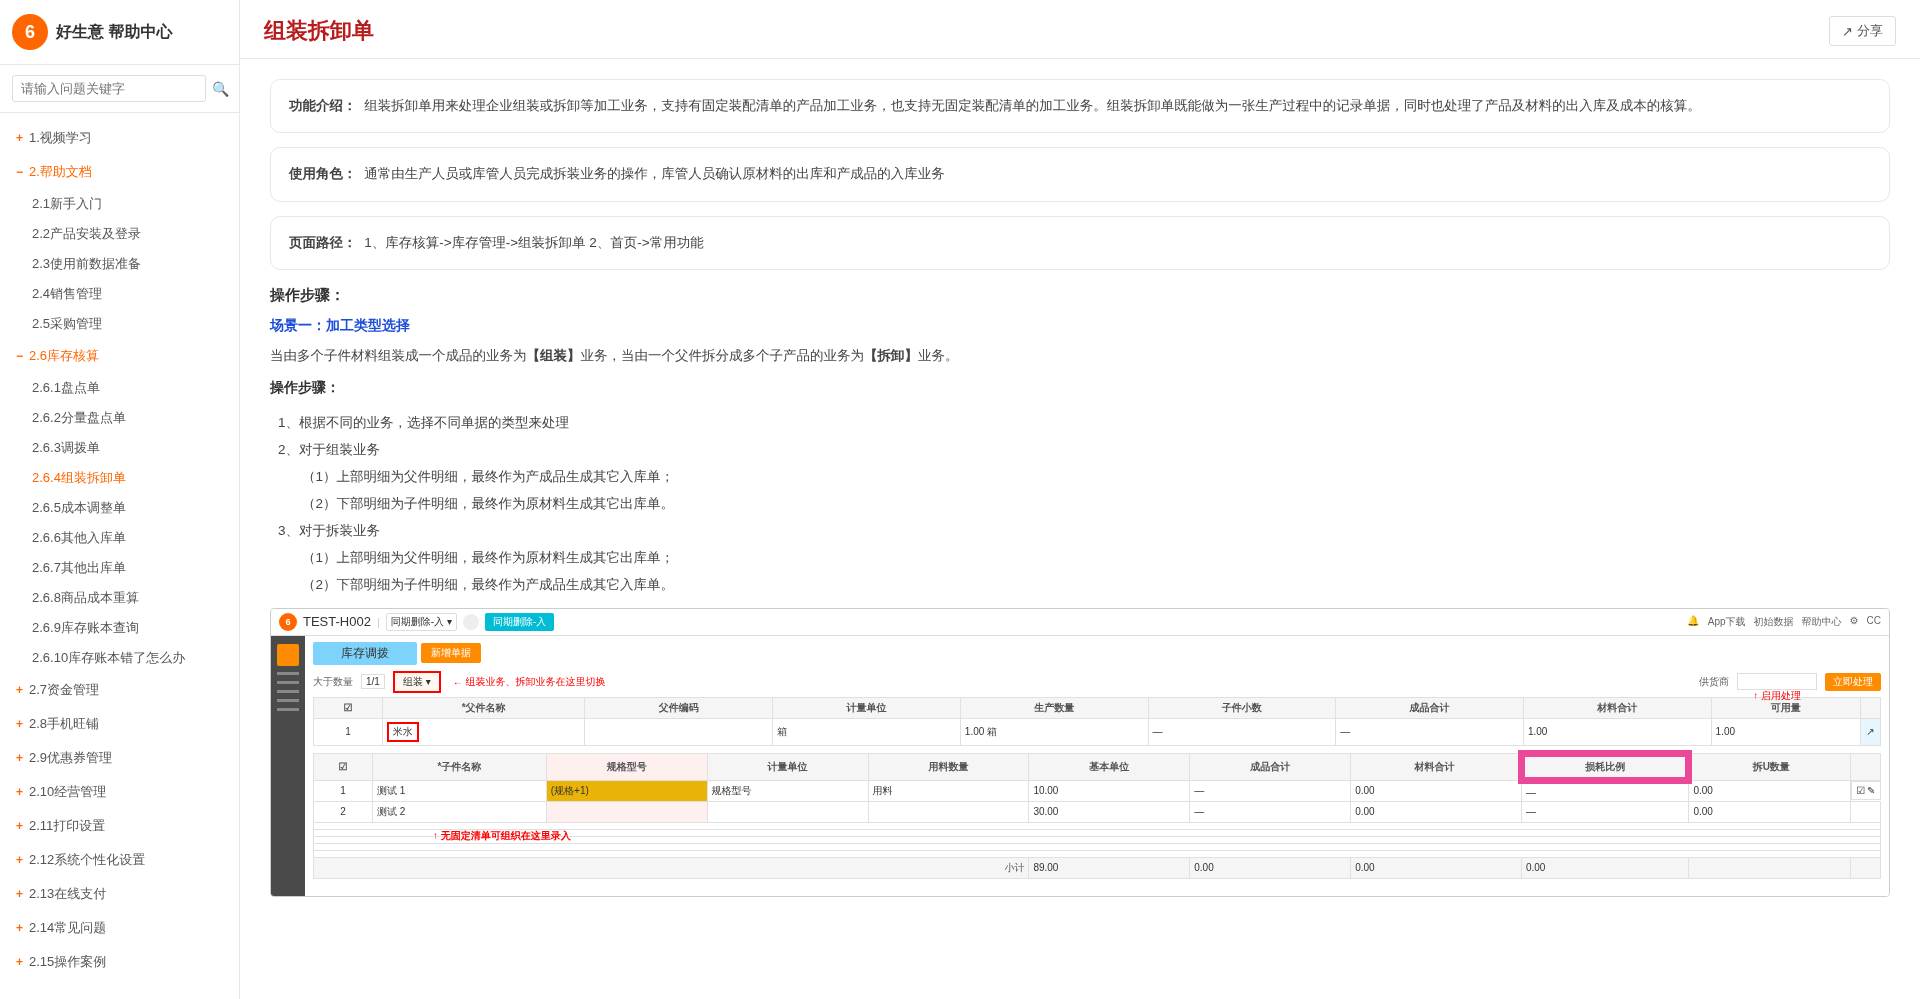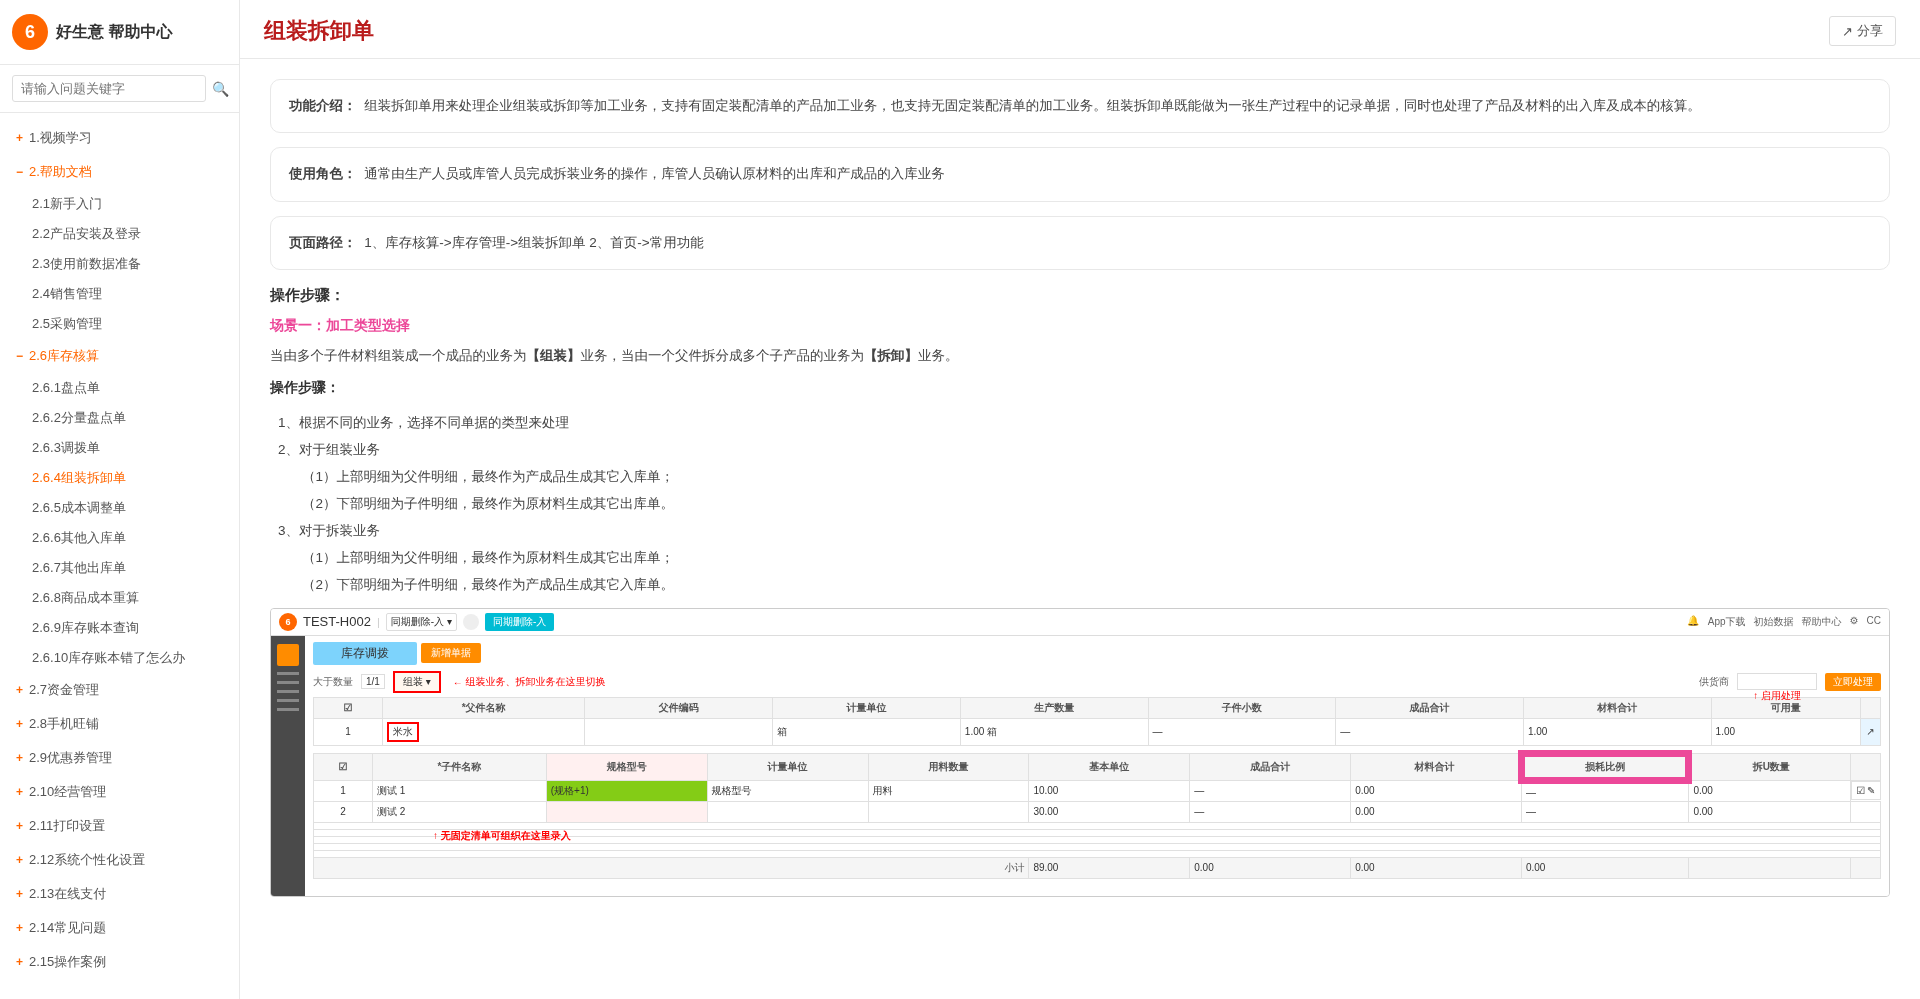--- a/index.html
+++ b/index.html
@@ -28,21 +28,21 @@
     .share-btn { border: 1px solid #ddd; background: #fff; padding: 5px 12px; border-radius: 3px; cursor: pointer; font-size: 13px; color: #555; display: flex; align-items: center; gap: 4px; }
 
     .main-content { flex: 1; overflow-y: auto; padding: 20px 30px; }
 
     .info-block { border: 1px solid #e8e8e8; border-radius: 10px; padding: 14px 18px; margin-bottom: 14px; font-size: 13.5px; line-height: 1.8; color: #444; }
     .info-block p { margin: 0; }
 
     .section-label { font-weight: bold; margin-right: 4px; }
 
     .ops-title { font-size: 15px; font-weight: bold; color: #333; margin: 16px 0 12px; }
-    .scenario-title { font-size: 14px; font-weight: bold; color: #ec4899; margin: 10px 0 8px; }
+    .scenario-title { font-size: 14px; font-weight: bold; color: #1d4ed8; margin: 10px 0 8px; }
     .content-text { font-size: 13.5px; line-height: 1.9; color: #444; margin-bottom: 6px; }
     .steps-list { margin: 6px 0 10px 0; padding-left: 8px; }
     .step-item { font-size: 13.5px; line-height: 2; color: #444; }
     .sub-step { margin-left: 24px; font-size: 13.5px; line-height: 2; color: #444; }
 
     .screenshot-wrapper { position: relative; width: 100%; }
   </style>
 </head>
 <body>
 
@@ -306,21 +306,21 @@
                     <th style="border:1px solid #e0e0e0;padding:3px 4px;color:#555;">材料合计</th>
                     <th style="border:7px solid #ec4899;padding:3px 2px;color:#555;">损耗比例</th>
                     <th style="border:1px solid #e0e0e0;padding:3px 4px;color:#555;">拆U数量</th>
                     <th style="border:1px solid #e0e0e0;padding:3px 4px;width:20px;"></th>
                   </tr>
                 </thead>
                 <tbody>
                   <tr>
                     <td style="border:1px solid #e0e0e0;padding:3px 4px;text-align:center;">1</td>
                     <td style="border:1px solid #e0e0e0;padding:3px 4px;">测试 1</td>
-                    <td style="border:1px solid #e0e0e0;padding:3px 4px;background:#84cc16;">(规格+1)</td>
+                    <td style="border:1px solid #e0e0e0;padding:3px 4px;background:#eab308;">(规格+1)</td>
                     <td style="border:1px solid #e0e0e0;padding:3px 4px;">规格型号</td>
                     <td style="border:1px solid #e0e0e0;padding:3px 4px;">用料</td>
                     <td style="border:1px solid #e0e0e0;padding:3px 4px;">10.00</td>
                     <td style="border:1px solid #e0e0e0;padding:3px 4px;">—</td>
                     <td style="border:1px solid #e0e0e0;padding:3px 4px;">0.00</td>
                     <td style="border:1px solid #e0e0e0;padding:3px 4px;">—</td>
                     <td style="border:1px solid #e0e0e0;padding:3px 4px;">0.00</td>
                     <td style="border:1px solid #e0e0e0;padding:3px 4px;text-align:center;display:flex;gap:2px;">
                       <span style="cursor:pointer;">☑</span>
                       <span style="cursor:pointer;">✎</span>

